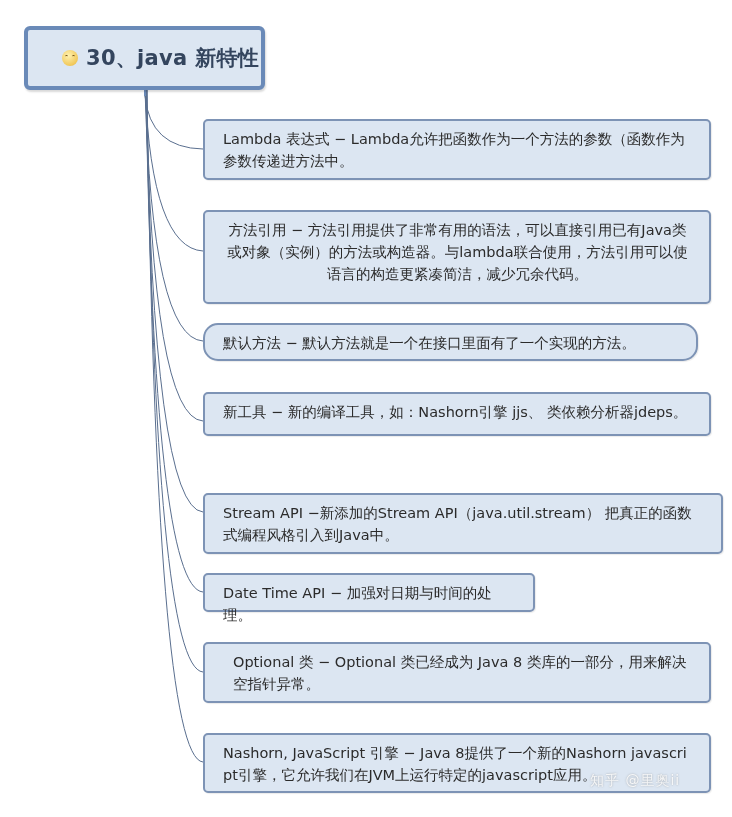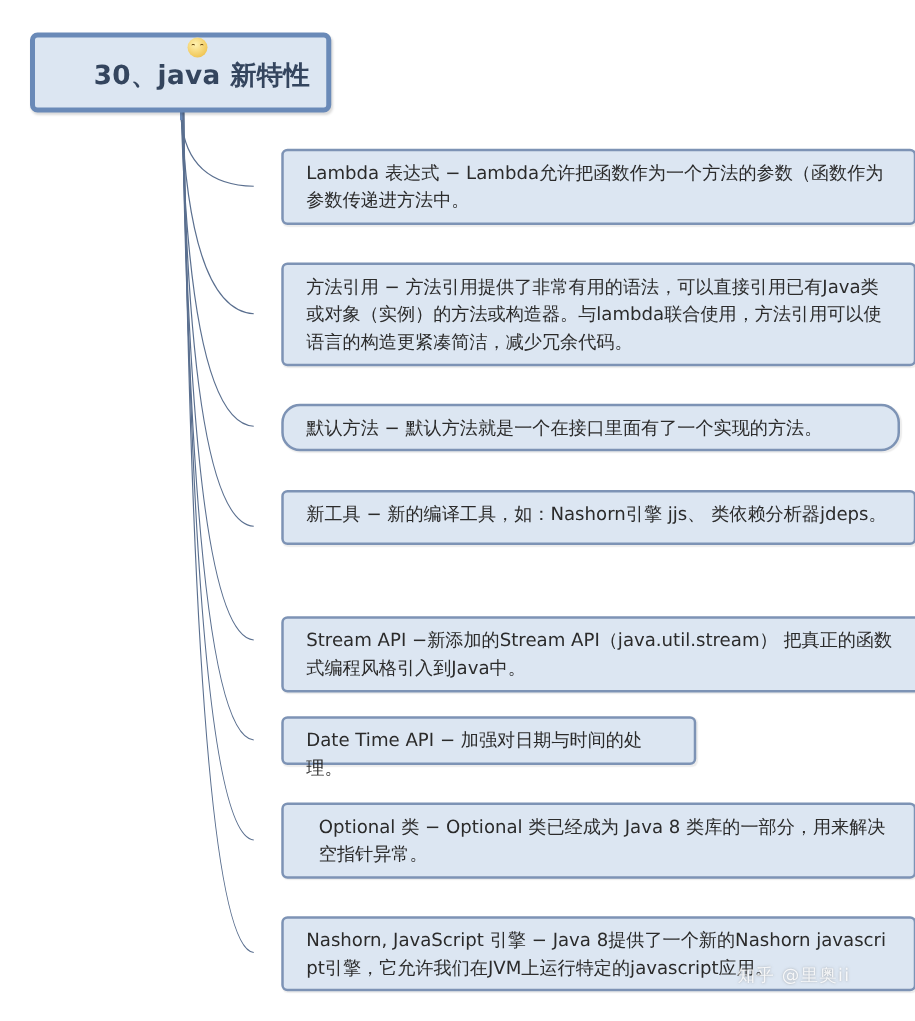--- a/index.html
+++ b/index.html
@@ -4,42 +4,40 @@
   <style>
     html, body { margin: 0; padding: 0; background: #ffffff; }
     body { width: 732px; height: 817px; position: relative; overflow: hidden;
            font-family: "DejaVu Sans", "Liberation Sans", sans-serif; }
     .root-node {
       position: absolute; left: 24px; top: 26px; width: 234px; height: 58px;
       background: #dce6f2; border: 4px solid #6a8ab8; border-radius: 6px;
       box-sizing: border-box; width: 241px; height: 64px;
       display: flex; align-items: center; padding-left: 34px;
       box-shadow: 1px 2px 2px rgba(0,0,0,0.15);
-      flex-direction: column;
     }
     .root-title { font-size: 21px; font-weight: bold; color: #34455e; letter-spacing: 0.3px; }
     .smiley {
       width: 16px; height: 16px; border-radius: 50%;
       background: radial-gradient(circle at 40% 35%, #fff2b0, #f1c85a 70%, #d9a83a);
       margin-right: 8px; position: relative; flex: none;
     }
     .smiley::before, .smiley::after {
       content: ""; position: absolute; top: 5px; width: 3px; height: 2px;
       border-top: 1.5px solid #6b4a12; border-radius: 50% 50% 0 0;
     }
     .smiley::before { left: 3px; }
     .smiley::after { right: 3px; }
     .child-node {
       position: absolute; left: 203px;
       background: #dce6f2; border: 2px solid #7d93b5; border-radius: 5px;
       box-sizing: border-box; padding: 7px 17px 0 18px;
       font-size: 14.5px; line-height: 22px; color: #2b2b2b;
       box-shadow: 1px 1px 1px rgba(0,0,0,0.08);
       word-break: break-all;
-      margin-left: 22px;
     }
     svg.connectors { position: absolute; left: 0; top: 0; }
     .watermark {
       position: absolute; left: 590px; top: 772px; font-size: 14px;
       color: rgba(255,255,255,0.85); text-shadow: 0 0 2px rgba(120,120,120,0.6);
       letter-spacing: 1px;
     }
   </style>
 </head>
 <body>
@@ -58,21 +56,21 @@
   <line x1="145" y1="89" x2="145" y2="96" stroke="#6a8ab8" stroke-width="2"></line>
 </svg>
 
 <div class="root-node">
   <span class="smiley"></span>
   <span class="root-title">30、java 新特性</span>
 </div>
 
 <div class="child-node" style="top:119px; width:508px; height:61px;">Lambda 表达式 − Lambda允许把函数作为一个方法的参数（函数作为参数传递进方法中。</div>
 
-<div class="child-node" style="top:210px; width:508px; height:83px;">方法引用 − 方法引用提供了非常有用的语法，可以直接引用已有Java类或对象（实例）的方法或构造器。与lambda联合使用，方法引用可以使语言的构造更紧凑简洁，减少冗余代码。</div>
+<div class="child-node" style="top:210px; width:508px; height:94px;text-align:center;">方法引用 − 方法引用提供了非常有用的语法，可以直接引用已有Java类或对象（实例）的方法或构造器。与lambda联合使用，方法引用可以使语言的构造更紧凑简洁，减少冗余代码。</div>
 
 <div class="child-node" style="top:323px; width:495px; height:38px;border-radius:15px;">默认方法 − 默认方法就是一个在接口里面有了一个实现的方法。</div>
 
 <div class="child-node" style="top:392px; width:508px; height:44px;">新工具 − 新的编译工具，如：Nashorn引擎 jjs、 类依赖分析器jdeps。</div>
 
 <div class="child-node" style="top:493px; width:520px; height:61px;">Stream API −新添加的Stream API（java.util.stream） 把真正的函数式编程风格引入到Java中。</div>
 
 <div class="child-node" style="top:573px; width:332px; height:39px;">Date Time API − 加强对日期与时间的处理。</div>
 
 <div class="child-node" style="top:642px; width:508px; height:61px;padding-left:28px;">Optional 类 − Optional 类已经成为 Java 8 类库的一部分，用来解决空指针异常。</div>

